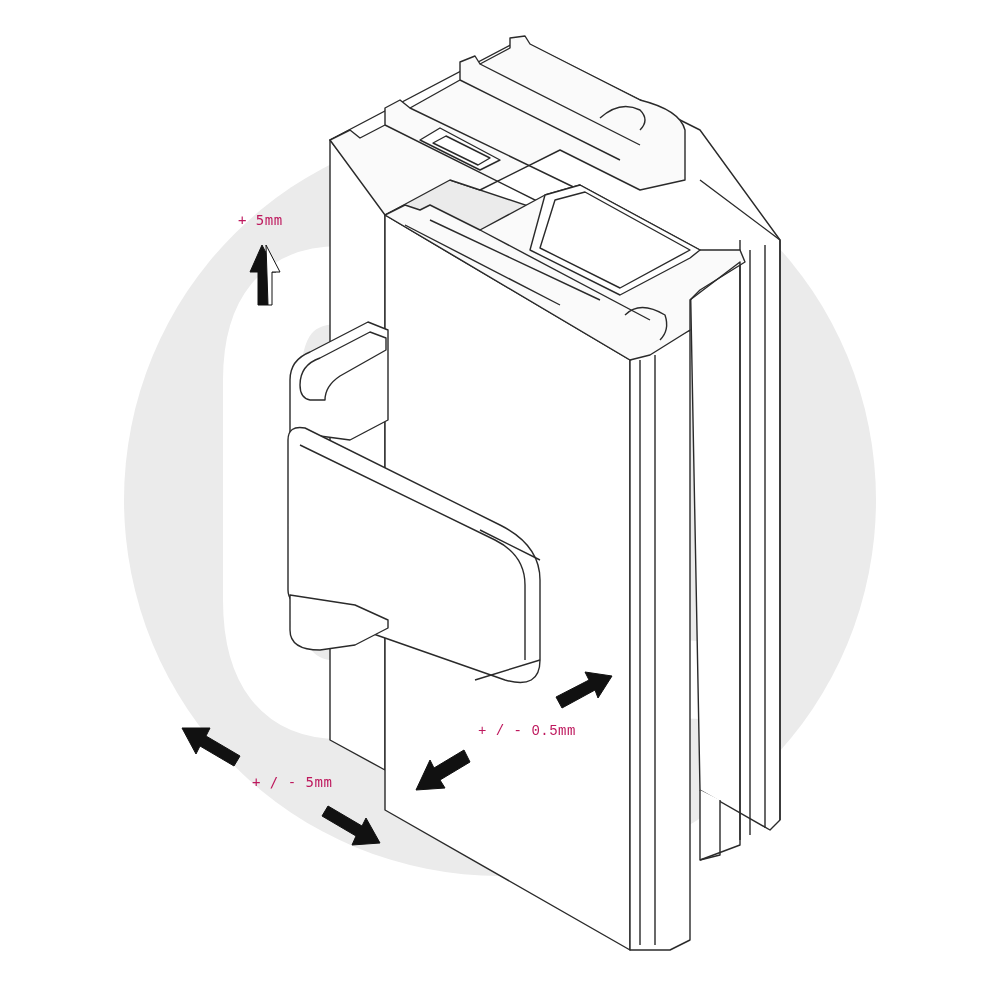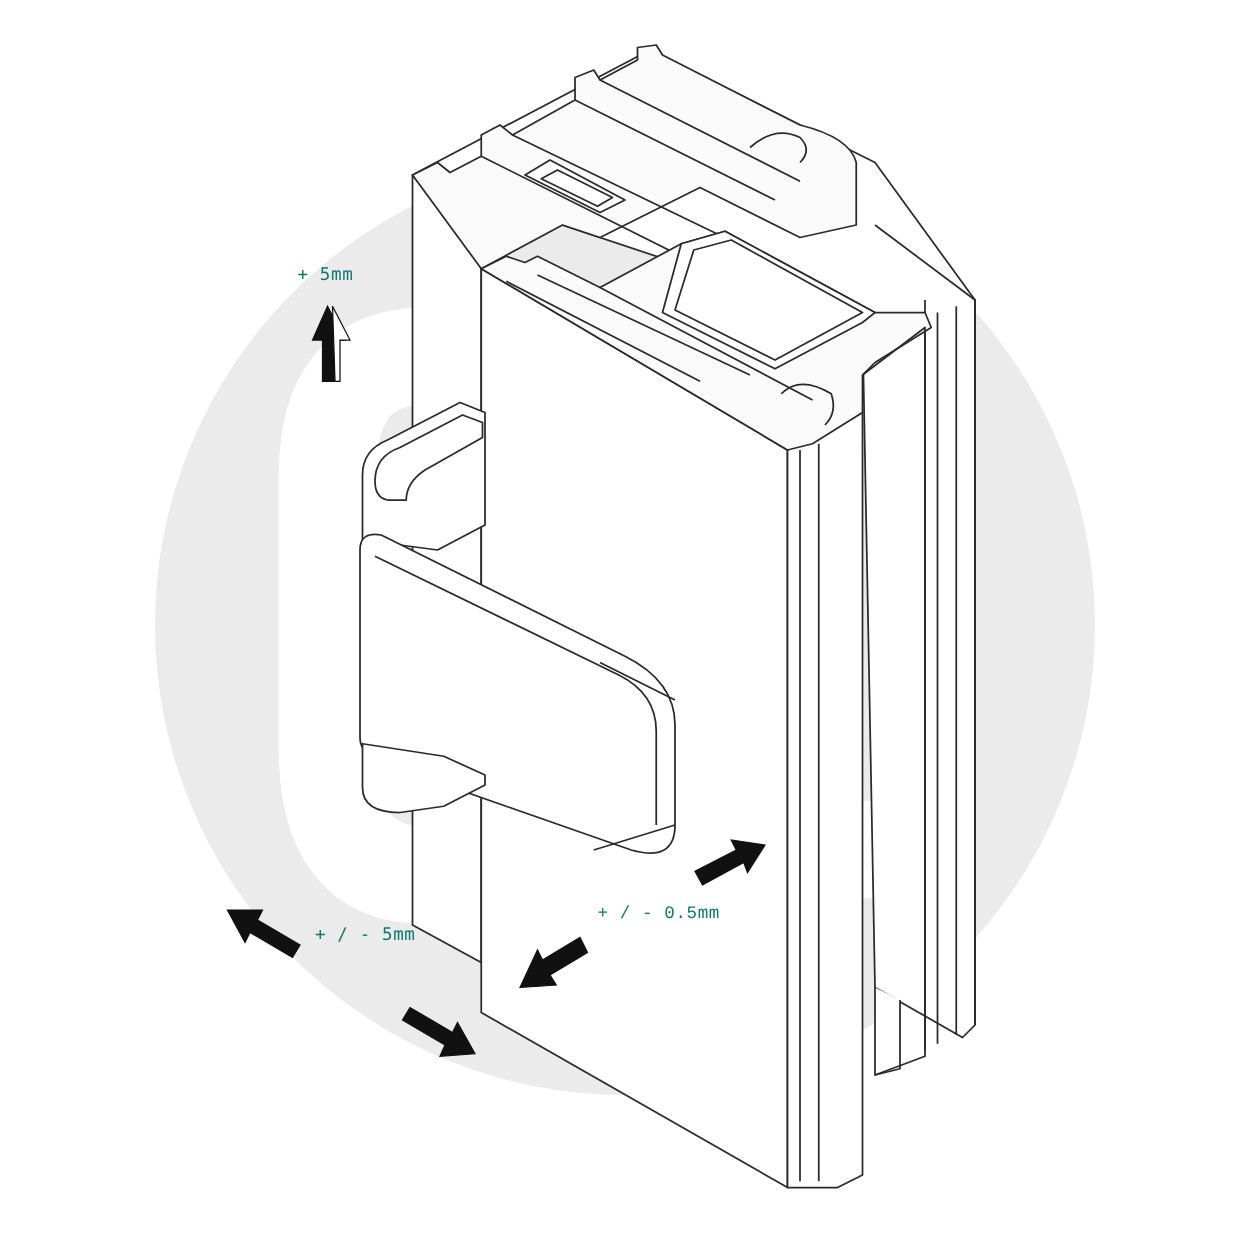--- a/index.html
+++ b/index.html
@@ -1,19 +1,19 @@
 <!DOCTYPE html>
 <html><head>
 <meta charset="utf-8">
 <style>
   html, body { margin:0; padding:0; background:#ffffff; }
   body { width:1000px; height:1000px; position:relative; overflow:hidden;
          font-family:"DejaVu Sans Mono", "Liberation Mono", monospace; }
   #canvas { position:absolute; left:0; top:0; width:1000px; height:1000px; }
-  .label { position:absolute; font-size:14px; color:#0f766e; letter-spacing:0.5px;
+  .label { position:absolute; font-size:14px; color:#be185d; letter-spacing:0.5px;
            font-family:"DejaVu Serif", "Liberation Serif", serif; white-space:pre; }
   .label.mono { font-family:"DejaVu Sans Mono","Liberation Mono", monospace; }
 </style>
 </head>
 <body>
 
 <div id="canvas">
 <svg width="1000" height="1000" viewBox="0 0 1000 1000" xmlns="http://www.w3.org/2000/svg">
 
   <g>
@@ -79,14 +79,14 @@
       <polygon points="182,728 210,728 206,736 240,756 234,766 200,746 196,754"></polygon>
     </g>
     <g>
       <polygon points="380,843 352,845 356,836 322,816 328,806 362,826 366,818"></polygon>
     </g>
   </g>
 </svg>
 
   <div class="label mono" style="left:238px;top:212px;">+ 5mm</div>
   <div class="label mono" style="left:478px;top:723px;font-family:Liberation Mono, monospace;">+ / - 0.5mm</div>
-  <div class="label mono" style="left:252px;top:740px;">+ / - 5mm</div>
+  <div class="label mono" style="left:252px;top:774px;">+ / - 5mm</div>
 </div>
 
 </body></html>

